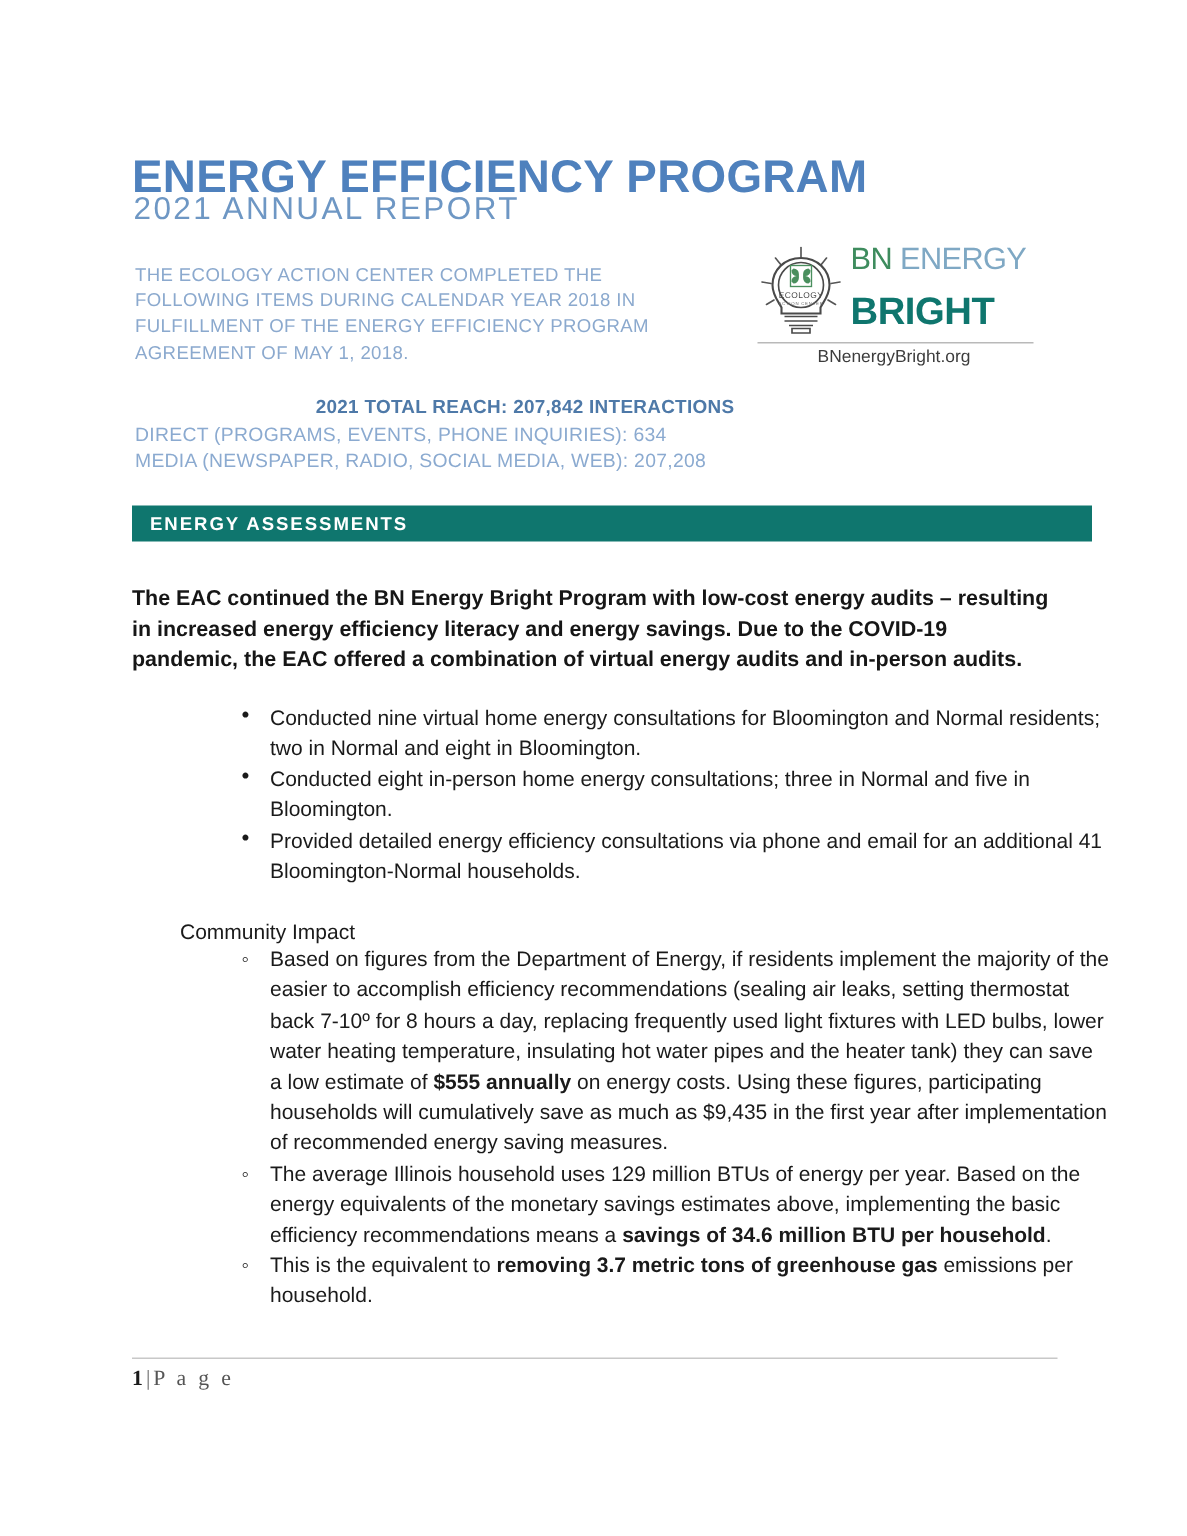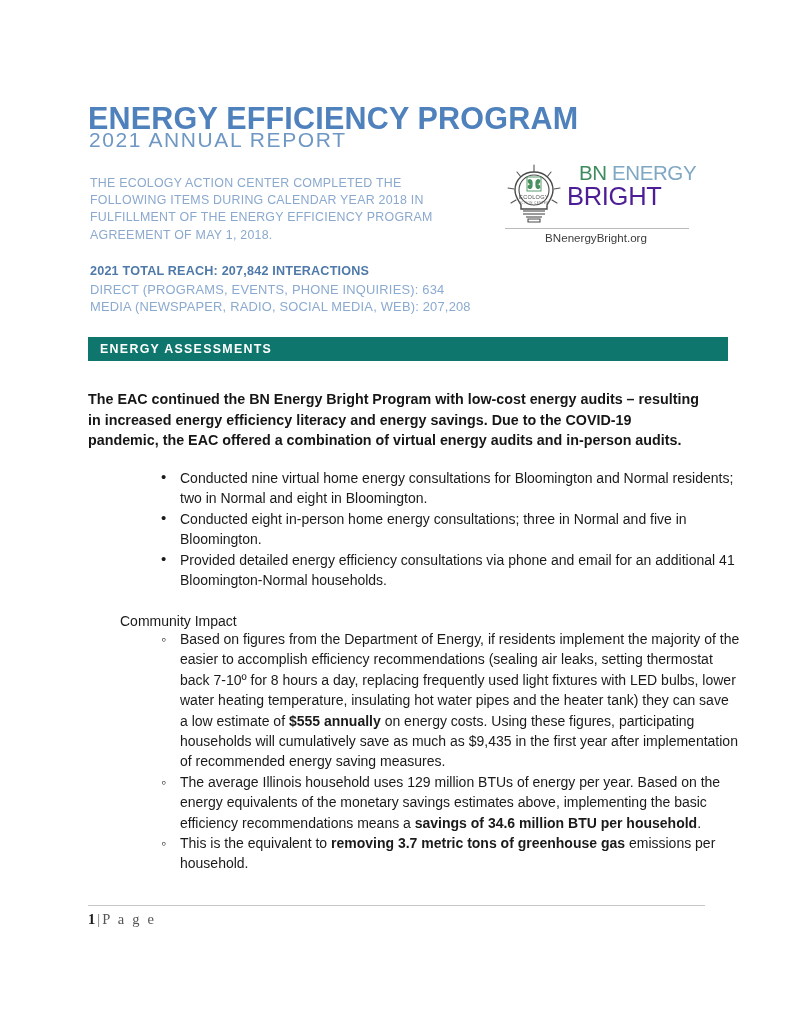--- a/index.html
+++ b/index.html
@@ -65,20 +65,21 @@
     top: 263px;
     width: 520px;
     line-height: 17.5px;
     letter-spacing: 0.2px;
   }
   .reach-total {
     font-size: 12.6px;
     font-weight: bold;
     color: #4E79A8;
     white-space: nowrap;
+    text-align: center;
   }
   .reach-line {
     font-size: 12.9px;
     font-weight: normal;
     color: #8BAAD0;
     white-space: nowrap;
   }
 
   
   .logo-wrap {
@@ -109,30 +110,30 @@
     top: 0px;
     width: 122px;
   }
   .logo-line1 {
     font-size: 20.5px;
     line-height: 22px;
     font-weight: normal;
     letter-spacing: -0.4px;
     white-space: nowrap;
   }
-  .logo-bn { color: #3E8C5E; font-weight: normal; margin-left: 12px; }
+  .logo-bn { color: #3E8C5E; font-weight: normal; }
   .logo-energy { color: #7FA8C4; font-weight: normal; }
   .logo-line2 {
     font-size: 25.5px;
     line-height: 25px;
-    font-weight: normal;
-    color: #4c1d95;
+    font-weight: bold;
+    color: #0f766e;
     letter-spacing: -0.3px;
     white-space: nowrap;
-    margin-top: 0px;
+    margin-top: 12px;
   }
   .logo-rule {
     position: absolute;
     left: 2px;
     top: 66px;
     width: 184px;
     height: 1px;
     background: #b9b9b9;
   }
   .logo-url {

